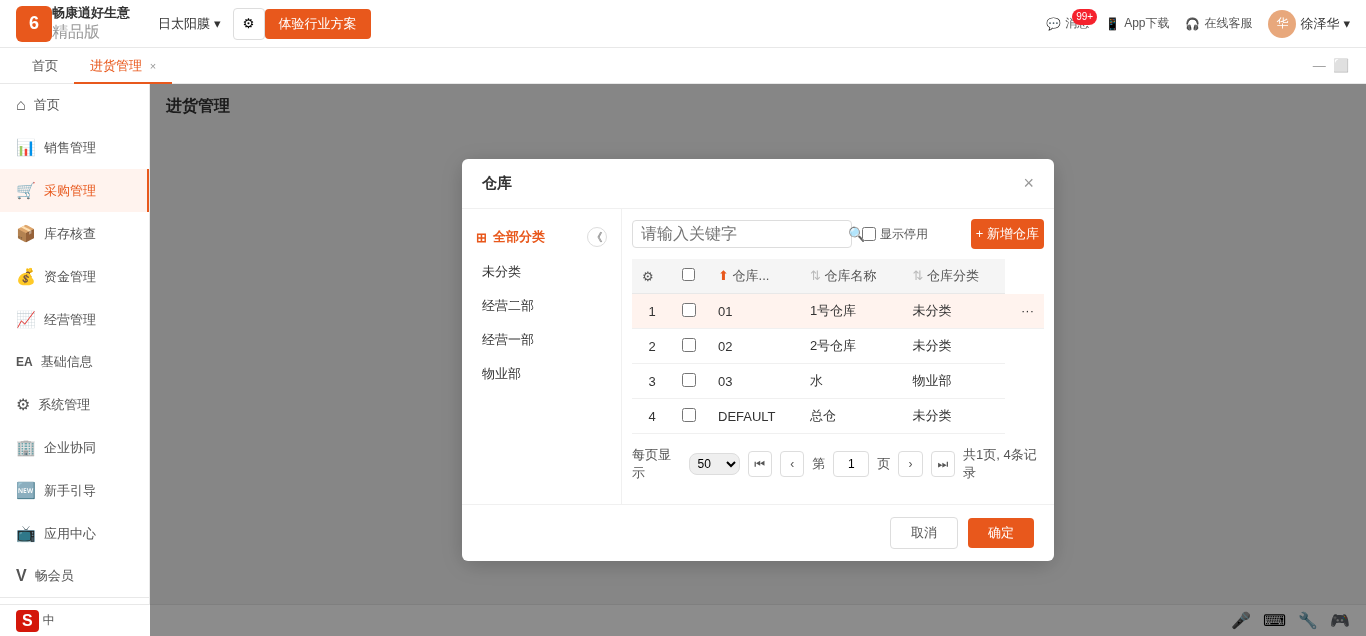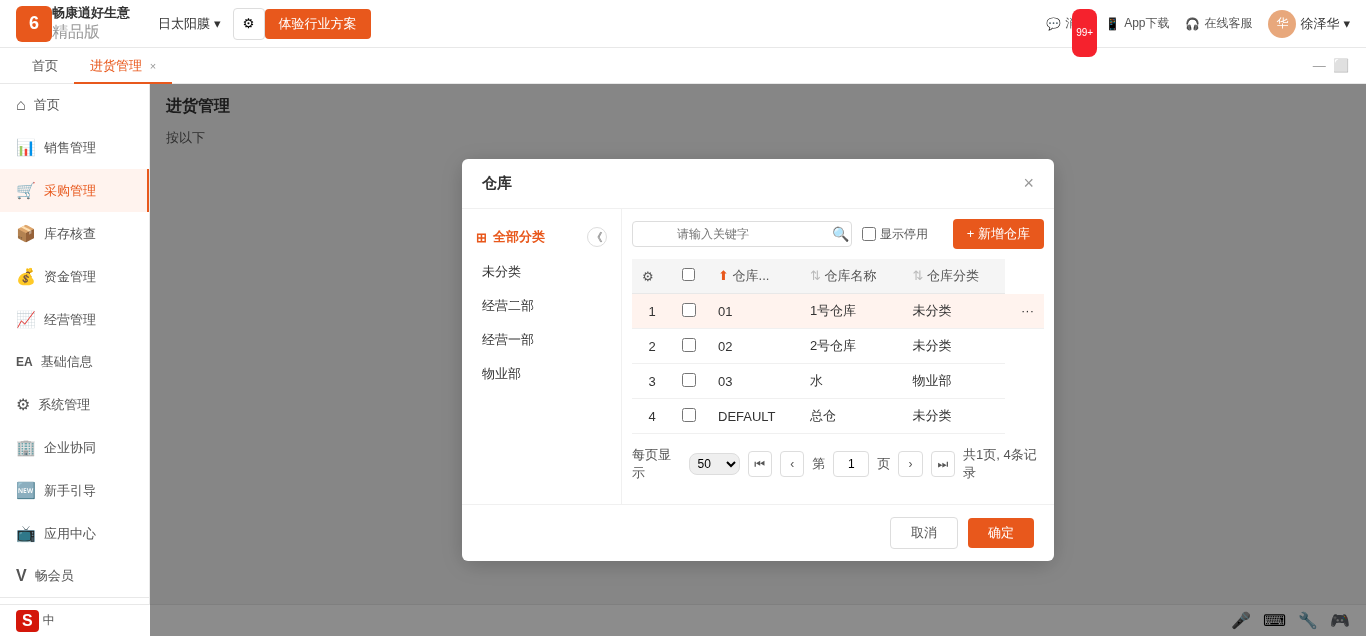--- a/index.html
+++ b/index.html
@@ -37,21 +37,21 @@
       display: flex; align-items: center; gap: 16px;
     }
     .try-btn {
       background: #e8581c; color: #fff; border: none;
       padding: 6px 14px; border-radius: 4px; cursor: pointer; font-size: 13px;
     }
     .header-icon-item { display: flex; align-items: center; gap: 4px; color: #555; cursor: pointer; font-size: 12px; position: relative; }
     .badge {
       position: absolute; top: -6px; right: -8px;
       background: #f5222d; color: #fff; font-size: 10px;
-      padding: 17px 4px; border-radius: 8px; line-height: 1.4;
+      padding: 1px 4px; border-radius: 8px; line-height: 1.4;
     }
     .gear-btn { width: 32px; height: 32px; background: none; border: 1px solid #ddd; border-radius: 4px; cursor: pointer; display:flex; align-items:center; justify-content:center; }
     .user-area { display:flex; align-items:center; gap:4px; color:#333; font-size:13px; cursor:pointer; }
     .avatar { width:28px; height:28px; background:#e8a87c; border-radius:50%; display:flex; align-items:center; justify-content:center; color:#fff; font-size:12px; }
 
     
     .nav-tabs {
       height: 36px;
       background: #fff;
       display: flex;
@@ -136,29 +136,29 @@
 
     .table-toolbar {
       display: flex; align-items: center; gap: 10px; margin-bottom: 10px;
     }
     .search-box {
       display: flex; align-items: center;
       border: 1px solid #ddd; border-radius: 4px;
       padding: 4px 8px; background: #fff; flex: 1; max-width: 220px;
     }
     .search-box input {
-      border: none; outline: none; font-size: 12px; color: #701a75; flex: 1; background: transparent; margin-left: 36px;
+      border: none; outline: none; font-size: 16px; color: #701a75; flex: 1; background: transparent;
     }
     .search-icon { color: #999; font-size: 14px; cursor: pointer; }
     .show-disabled { display: flex; align-items: center; gap: 4px; color: #555; font-size: 12px; cursor: pointer; }
     .checkbox-sm { width: 14px; height: 14px; }
     .add-btn {
       margin-left: auto;
       background: #e8581c; color: #fff; border: none;
-      padding: 6px 14px; border-radius: 4px; cursor: pointer; font-size: 13px;
+      padding: 6px 5px; border-radius: 4px; cursor: pointer; font-size: 13px;
     }
 
     
     .data-table { width: 100%; border-collapse: collapse; font-size: 13px; flex: 1; }
     .data-table th {
       background: #f5f5f5; padding: 8px 10px;
       text-align: left; border-bottom: 1px solid #e8e8e8;
       color: #555; font-weight: normal; white-space: nowrap;
     }
     .data-table td {
@@ -337,23 +337,20 @@
       <span style="cursor:pointer;">🔊</span>
     </div>
   </div>
 
   <div class="content">
 
     <div class="page-header">
       <div>
         <span style="font-size:16px;font-weight:bold;color:#333;">进货管理</span>
       </div>
-    </div>
-    <div style="padding:0 16px;font-size:13px;color:#555;">
-      <span>按以下</span>
     </div>
 
     <div class="modal-overlay">
       <div class="modal">
 
         <div class="modal-header">
           <span class="modal-title">仓库</span>
           <button class="modal-close">×</button>
         </div>
 

